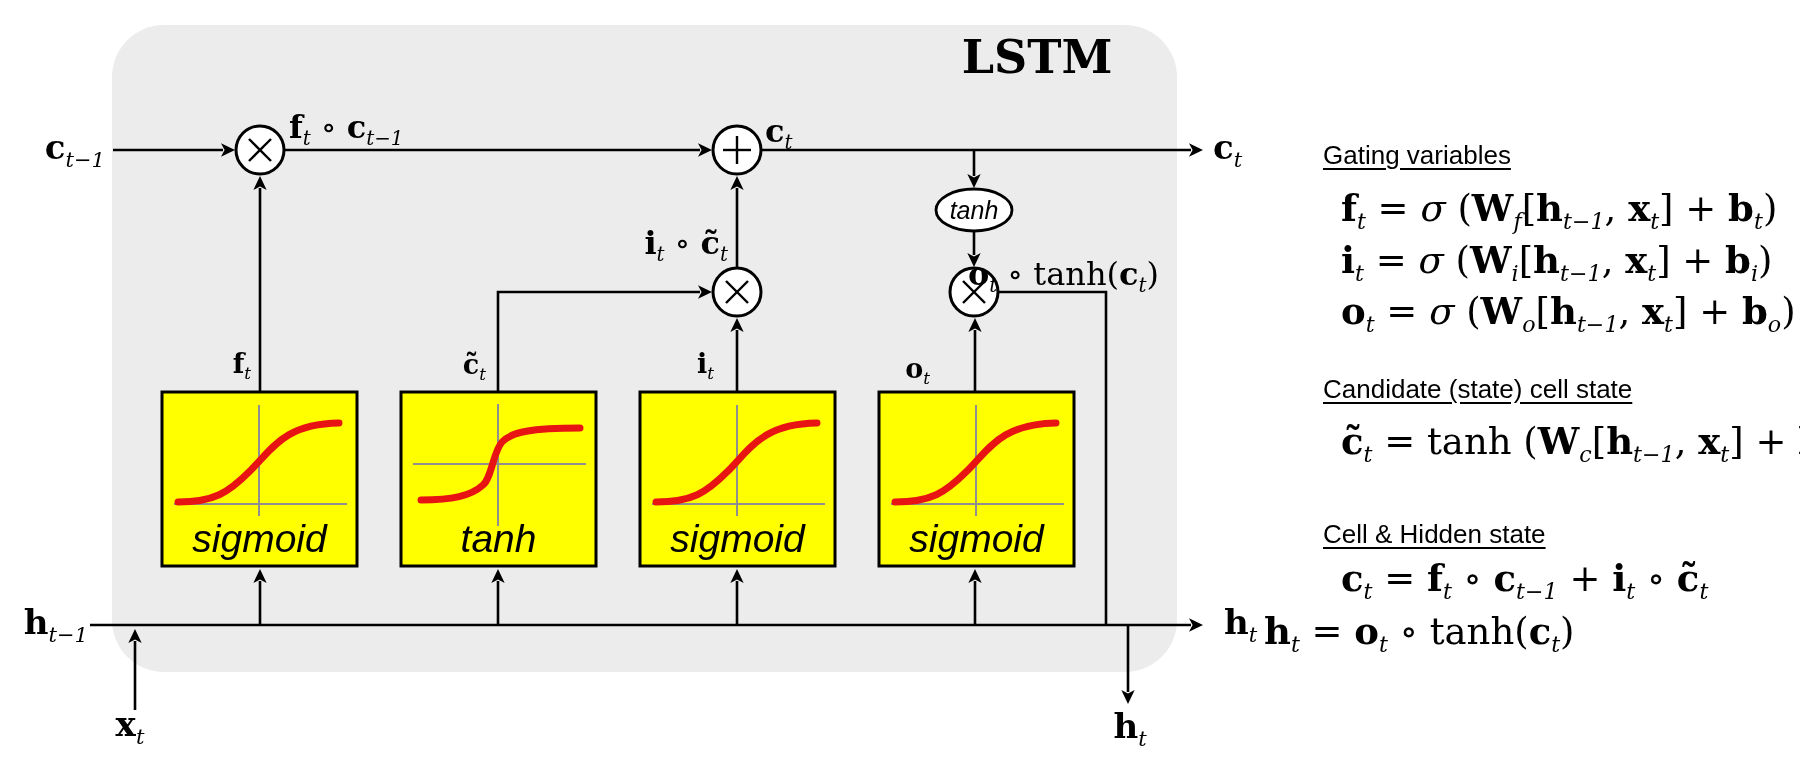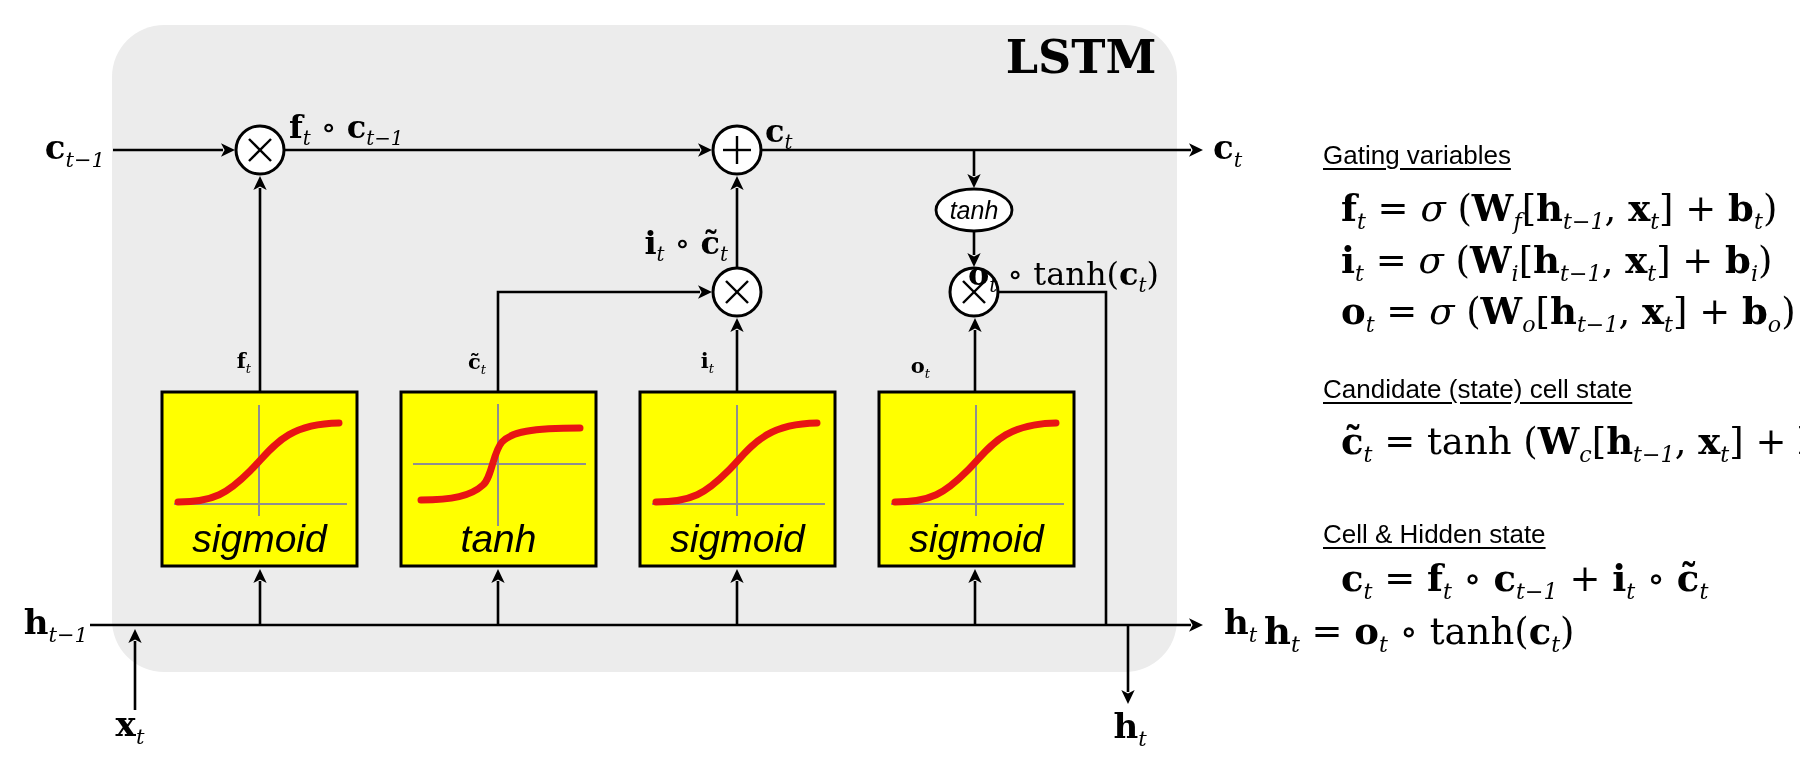--- a/index.html
+++ b/index.html
@@ -4,21 +4,21 @@
 <style>
   html,body{margin:0;padding:0;background:#ffffff;}
   .stage{position:relative;width:1800px;height:764px;background:#ffffff;
          font-family:"DejaVu Serif",serif;color:#000;overflow:hidden;}
   .cell-bg{position:absolute;left:112px;top:25px;width:1065px;height:647px;
            background:#ececec;border-radius:52px;}
   svg.wires{position:absolute;left:0;top:0;}
   .lbl{position:absolute;line-height:1.1;white-space:nowrap;}
   .big{font-size:34px;}
   .wire{font-size:32px;}
-  .gate{font-size:21px;}
+  .gate{font-size:27px;}
   .right{text-align:right;}
   .center{text-align:center;}
   .b{font-weight:bold;}
   .i{font-style:italic;}
   sub{font-size:.62em;}
   .title{font-size:46px;font-weight:bold;font-family:"DejaVu Serif",serif;}
   .act{position:absolute;font-family:"Liberation Sans",sans-serif;font-style:italic;
        font-size:39px;text-align:center;line-height:1;}
   .heading{position:absolute;font-family:"Liberation Sans",sans-serif;font-size:26px;
            text-decoration:underline;text-underline-offset:4px;white-space:nowrap;}
@@ -114,21 +114,21 @@
 
       <g stroke="#e81414" stroke-width="7" fill="none" stroke-linecap="round">
         <path d="M 178 502 C 214 502 228 493 250 471 C 272 449 284 424 339 423"></path>
         <path d="M 421 500 C 452 500 471 496 483 485 C 492 477 493 452 502 442 C 511 432 532 428 580 428"></path>
         <path d="M 656 502 C 692 502 706 493 728 471 C 750 449 762 424 817 423"></path>
         <path d="M 895 502 C 931 502 945 493 967 471 C 989 449 1001 424 1056 423"></path>
       </g>
     </g>
   </svg>
 
-  <div class="lbl title center" style="left:1000px;top:32px;width:162px;text-align:center;">LSTM</div>
+  <div class="lbl title center" style="left:956px;top:32px;width:162px;text-align:center;">LSTM</div>
 
   <div class="lbl big right" style="left:5px;top:129px;width:100px;"><span class="b">c</span><sub class="i">t−1</sub></div>
   <div class="lbl big right" style="left:0px;top:604px;width:88px;"><span class="b">h</span><sub class="i">t−1</sub></div>
   <div class="lbl big center" style="left:95px;top:706px;width:70px;"><span class="b">x</span><sub class="i">t</sub></div>
   <div class="lbl big" style="left:1213px;top:129px;"><span class="b">c</span><sub class="i">t</sub></div>
   <div class="lbl big" style="left:1224px;top:604px;"><span class="b">h</span><sub class="i">t</sub></div>
   <div class="lbl big center" style="left:1098px;top:708px;width:64px;"><span class="b">h</span><sub class="i">t</sub></div>
 
   <div class="lbl wire" style="left:289px;top:110px;"><span class="b">f</span><sub class="i">t</sub><span> ∘ </span><span class="b">c</span><sub class="i">t−1</sub></div>
   <div class="lbl wire" style="left:765px;top:114px;"><span class="b">c</span><sub class="i">t</sub></div>

